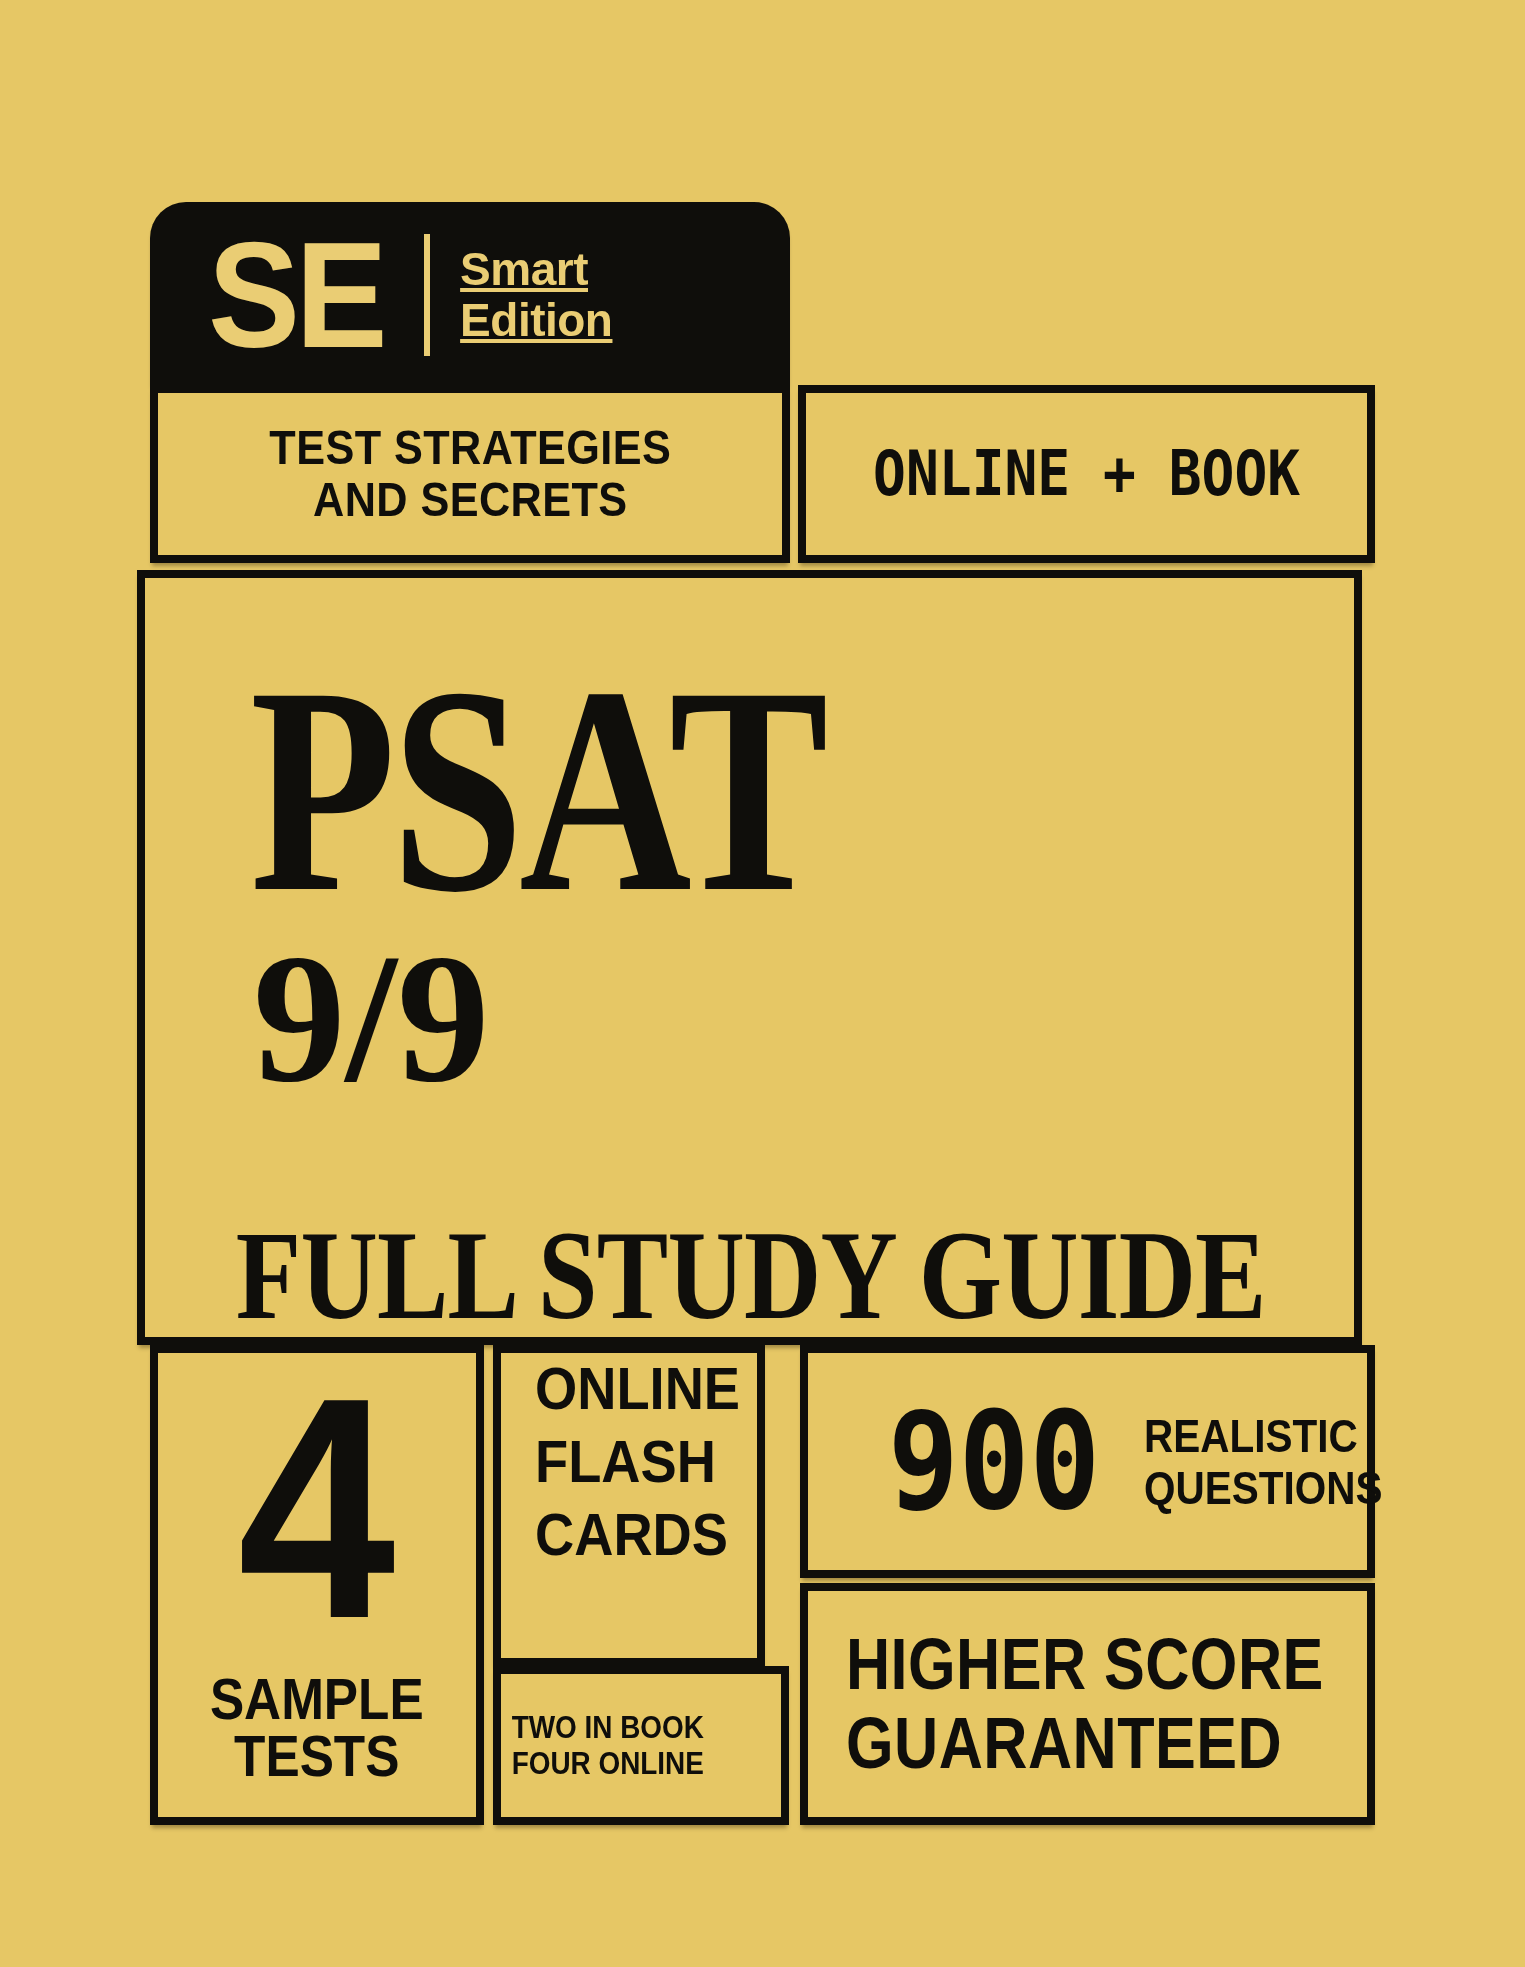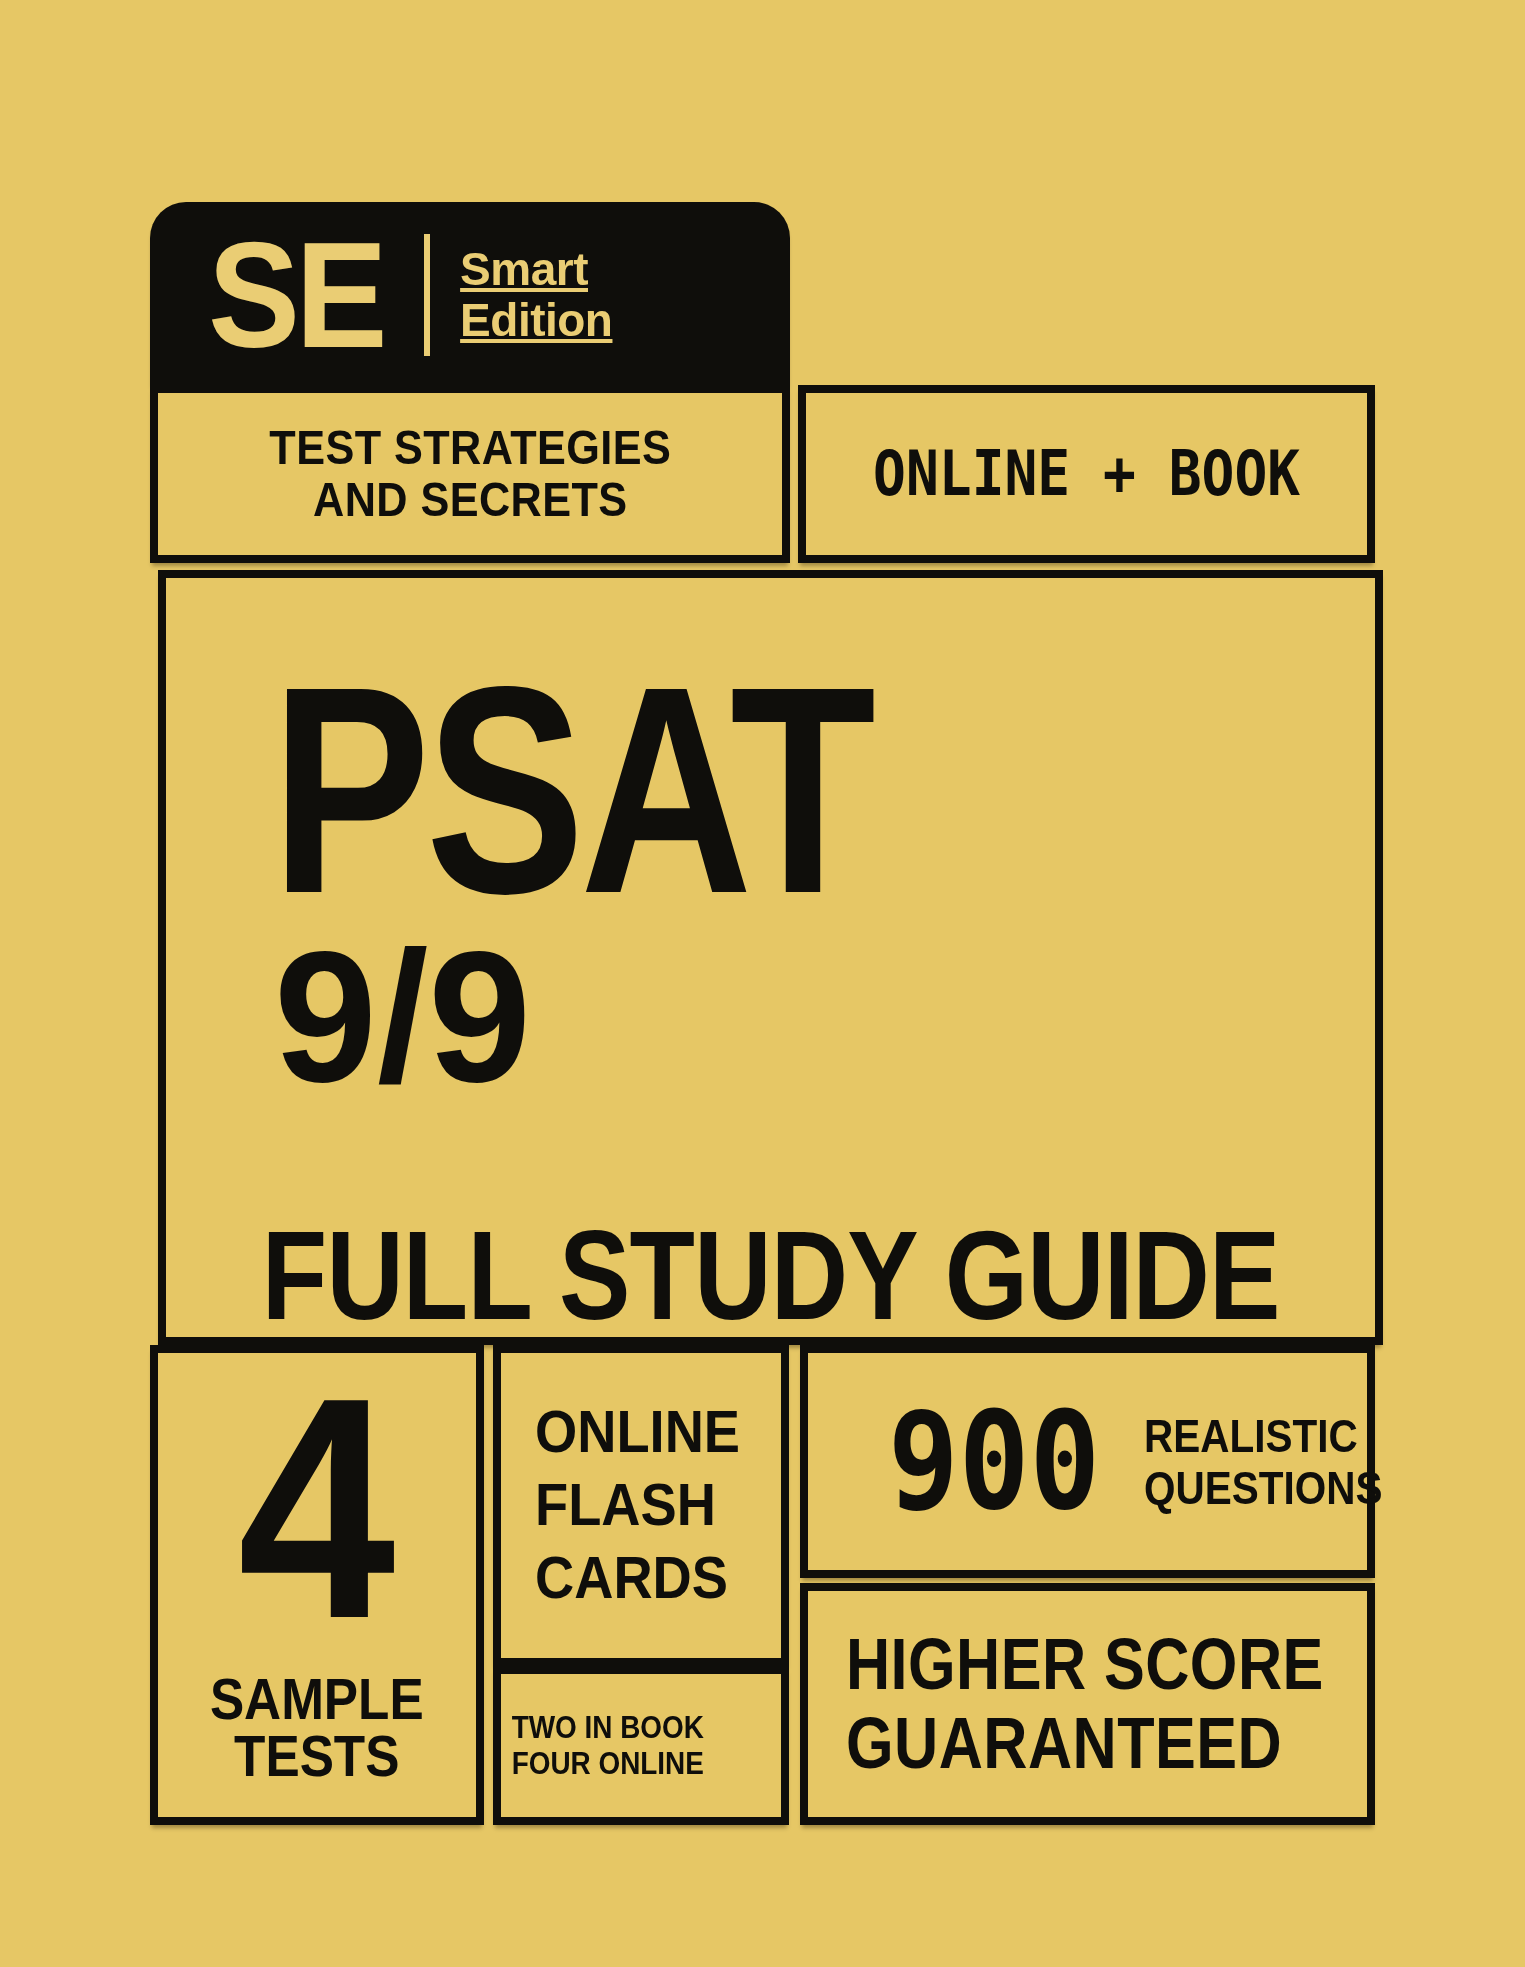--- a/index.html
+++ b/index.html
@@ -58,21 +58,21 @@
   }
   .box-format{left:798px;top:385px;width:577px;height:178px;
     display:flex;align-items:center;justify-content:center;}
   .format-text{
     font-family:"DejaVu Sans Mono", monospace;
     font-weight:700;font-size:62px;line-height:1;
     transform:scaleX(.88);transform-origin:center;
     white-space:nowrap;
   }
   
-  .box-main{left:158px;top:570px;width:1225px;height:775px;}
+  .box-main{left:137px;top:570px;width:1225px;height:775px;font-family:Liberation Serif, serif;}
   .exam-title{
     position:absolute;left:105px;top:50px;
     font-size:295px;font-weight:700;line-height:1.1;
     letter-spacing:-6px;
     transform:scaleX(.81);transform-origin:left top;
     white-space:nowrap;
   }
   .grade-title{
     position:absolute;left:108px;top:338px;
     font-size:185px;font-weight:700;line-height:1.1;
@@ -93,22 +93,22 @@
     display:flex;flex-direction:column;align-items:center;
     justify-content:space-between;padding:26px 0 32px;}
   .tests-count{
     font-size:315px;font-weight:700;line-height:.82;
     transform:scaleX(.9);transform-origin:center;
   }
   .tests-label{
     text-align:center;font-weight:700;font-size:57px;line-height:57px;
     transform:scaleX(.9);transform-origin:center;
   }
-  .box-flash{left:493px;top:1345px;width:296px;height:321px;
-    display:flex;flex-direction:column;justify-content:center;
+  .box-flash{left:493px;top:1345px;width:272px;height:321px;
+    display:flex;flex-direction:column;justify-content:flex-start;
     padding-left:34px;}
   .flash-text{
     font-weight:700;font-size:59px;line-height:73px;
     transform:scaleX(.92);transform-origin:left center;
     white-space:nowrap;
   }
   .box-flashnote{left:493px;top:1666px;width:296px;height:159px;
     display:flex;align-items:center;}
   .flashnote-text{
     text-align:center;font-weight:700;font-size:31px;line-height:36px;

